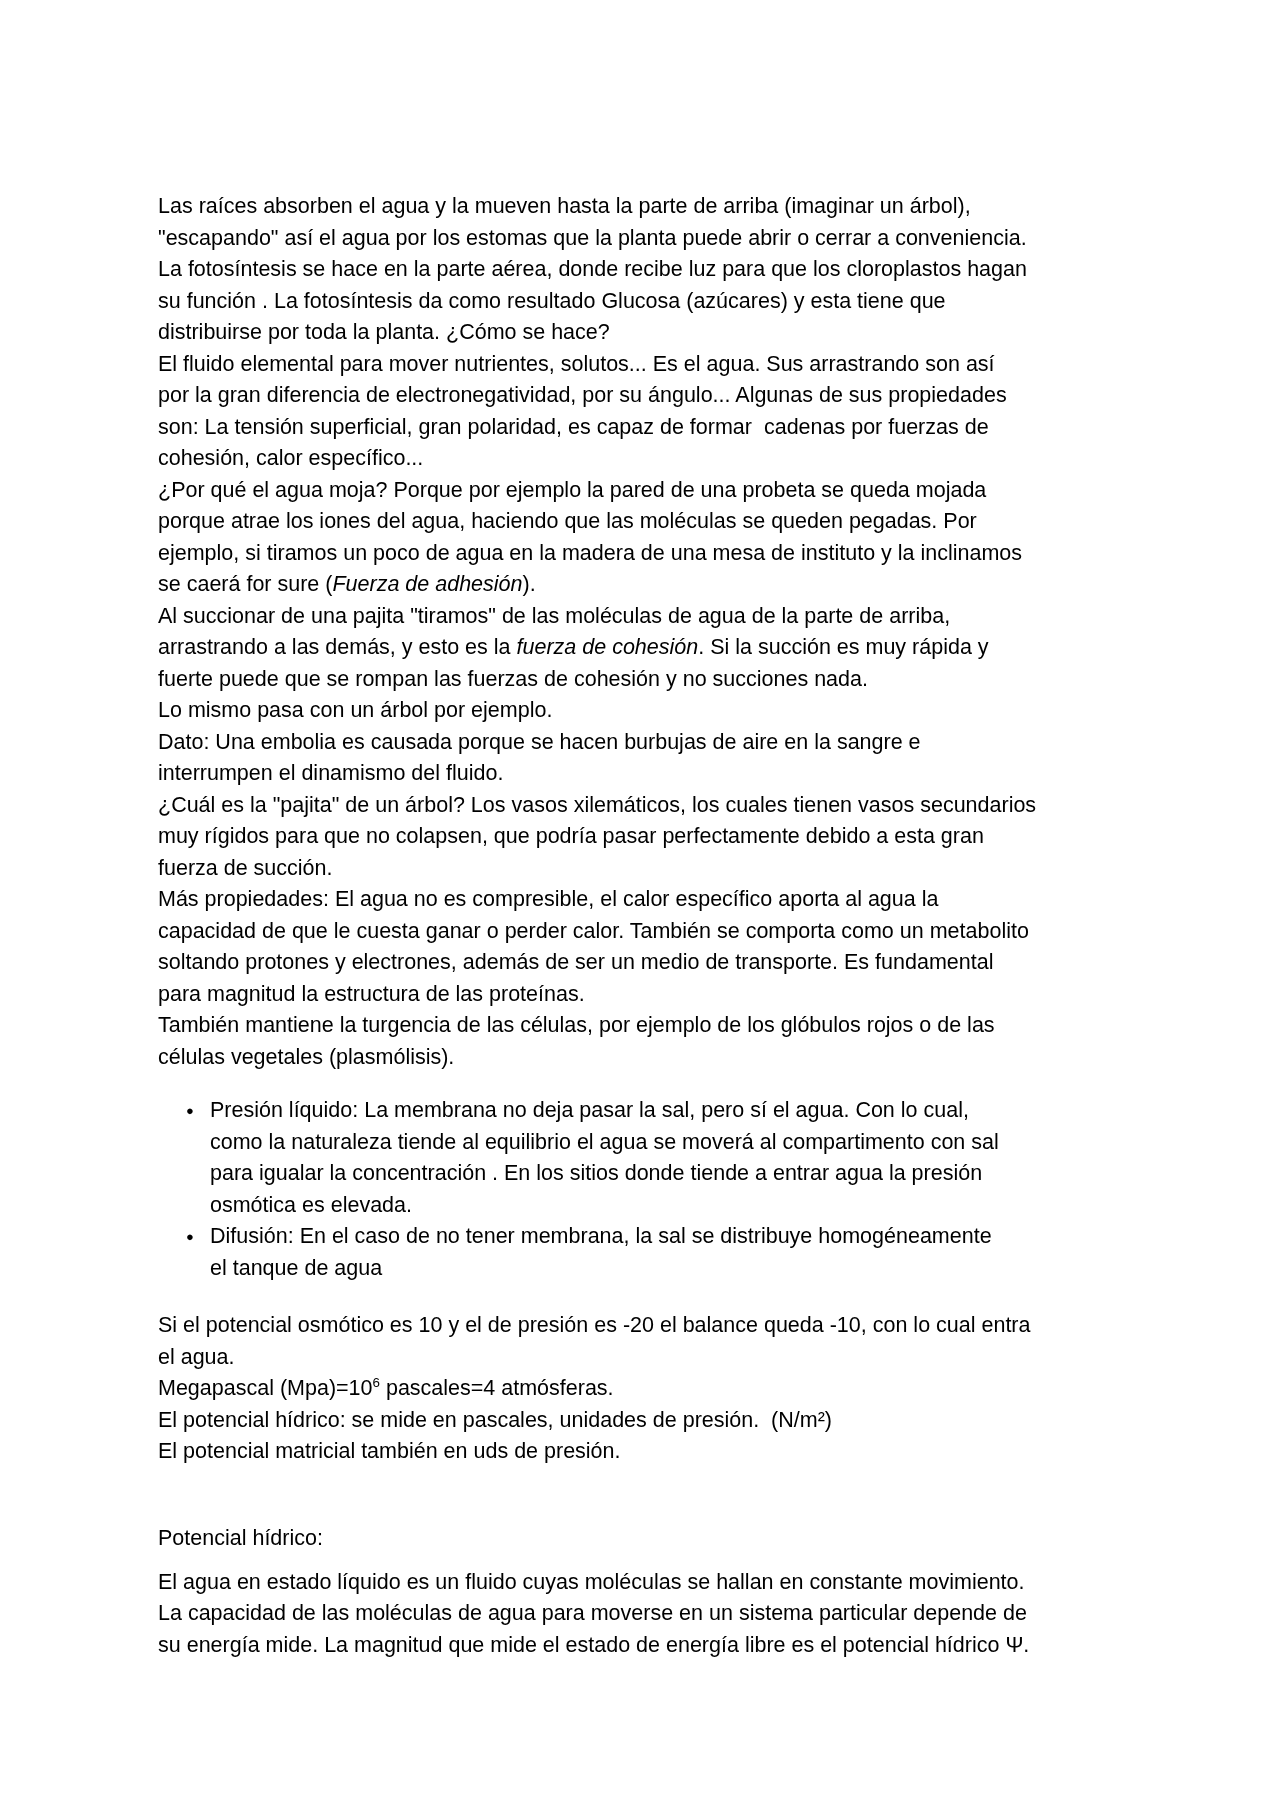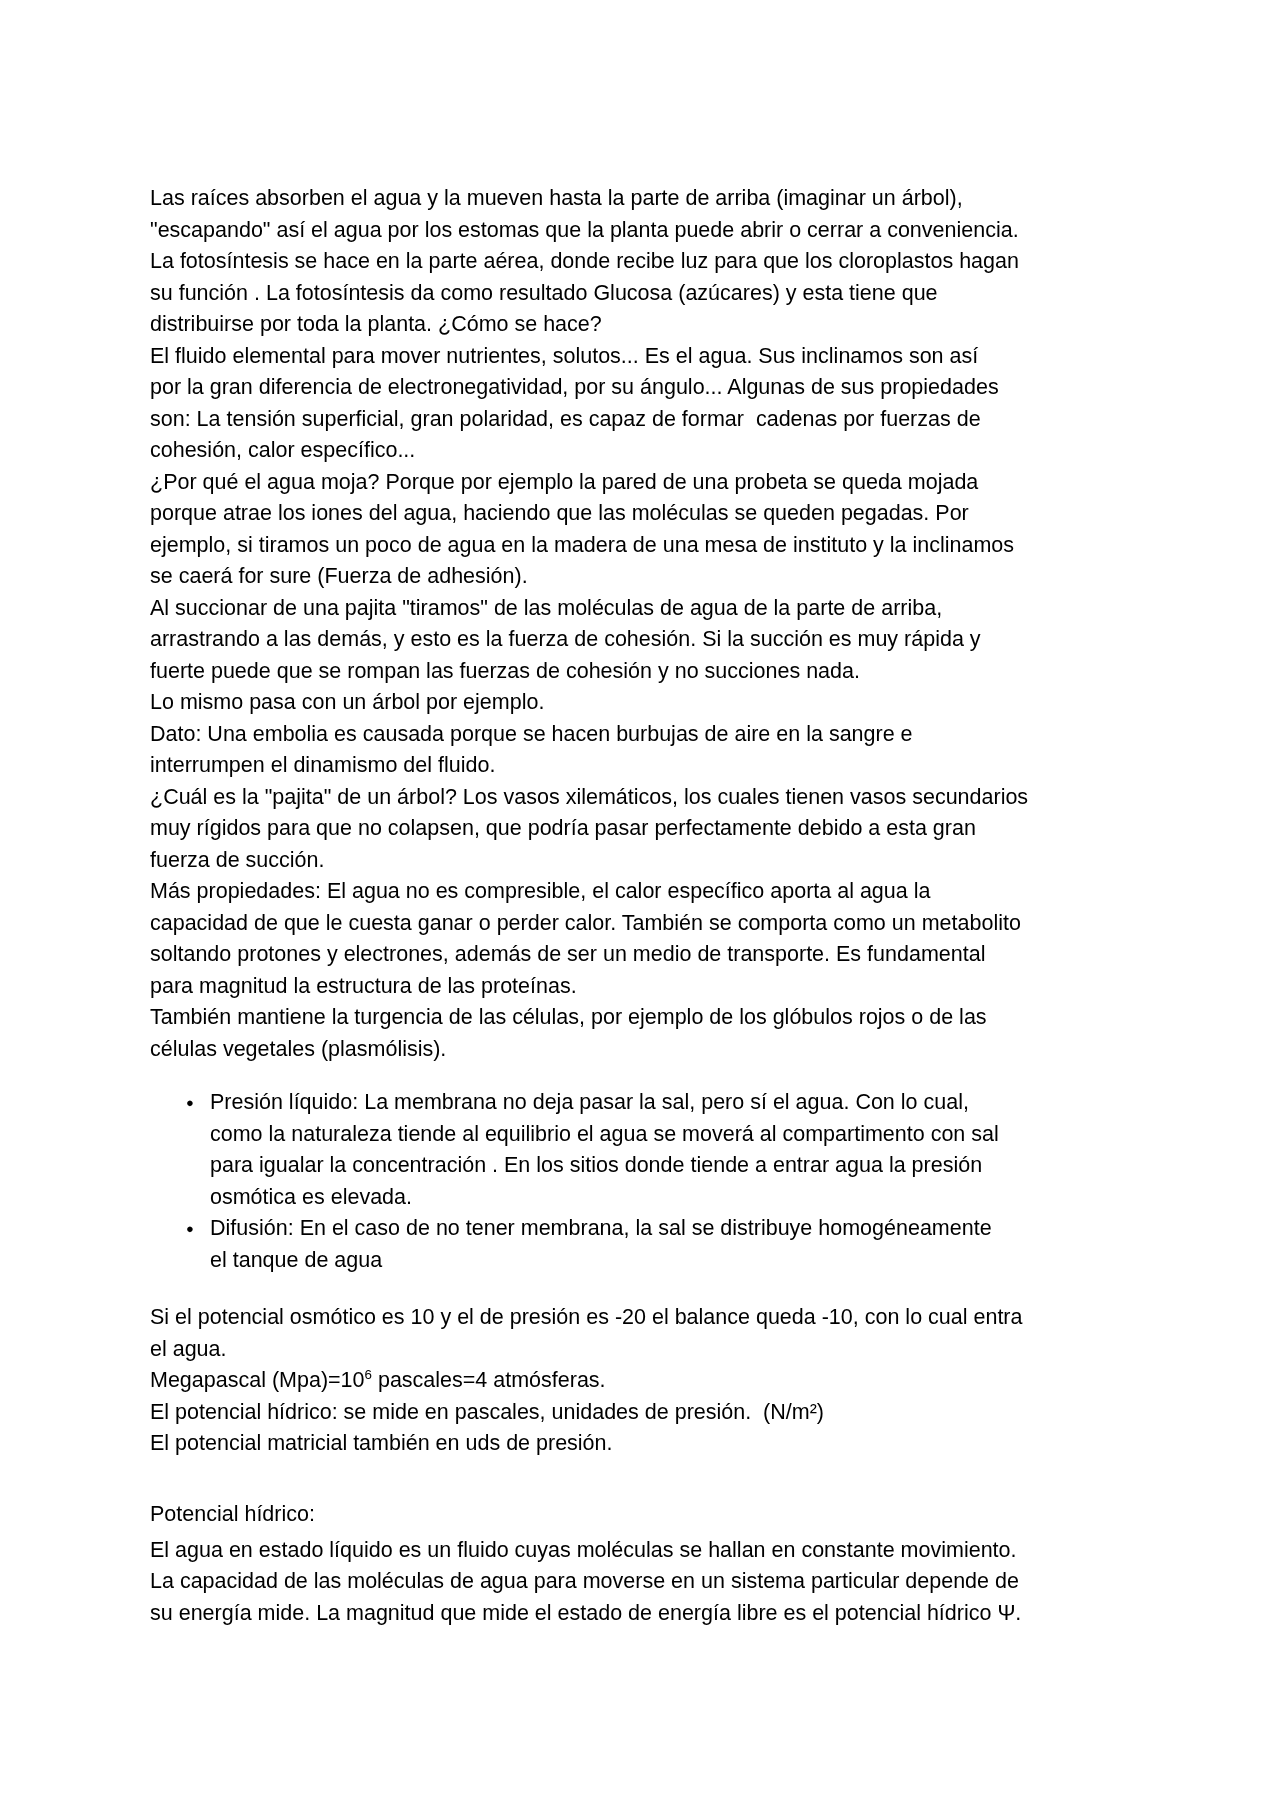--- a/index.html
+++ b/index.html
@@ -10,24 +10,24 @@
     height: 1808px;
     background: #ffffff;
     box-sizing: border-box;
     padding: 179px 118px 0 146px;
     font-family: "Liberation Sans", "DejaVu Sans", sans-serif;
     font-size: 21.5px;
     line-height: 31.5px;
     color: #000000;
     overflow: hidden;
   }
-  .para { margin: 4px; }
+  .para { margin: 12px; }
   .line { white-space: pre; }
   .b   { font-weight: normal; }
-  .i   { }
+  .i   { font-style: italic; }
   .u   { }
   .sup { font-size: 0.62em; vertical-align: super; line-height: 0; }
   .bullets { margin: 22px 0 26px 0; }
   .bullet-line { position: relative; padding-left: 64px; }
   .bullet-line .marker {
     position: absolute;
     left: 40px;
     top: 0;
     font-size: 13px;
     line-height: 31.5px;
@@ -39,21 +39,21 @@
 <body>
 
 <div class="page">
   <div id="doc">
       <div class="para">
         <div class="line"><span>Las raíces absorben el agua y la mueven hasta la parte de arriba (imaginar un árbol),</span></div>
         <div class="line"><span>"escapando" así el agua por los estomas que la planta puede abrir o cerrar a conveniencia.</span></div>
         <div class="line"><span>La fotosíntesis se hace en la parte aérea, donde recibe luz para que los cloroplastos hagan</span></div>
         <div class="line"><span>su función . La fotosíntesis da como resultado Glucosa (azúcares) y esta tiene que</span></div>
         <div class="line"><span>distribuirse por toda la planta. ¿Cómo se hace?</span></div>
-        <div class="line"><span>El fluido elemental para mover nutrientes, solutos... Es el </span><span class="b">agua</span><span>. Sus inclinamos son así</span></div>
+        <div class="line"><span>El fluido elemental para mover nutrientes, solutos... Es el </span><span class="b">agua</span><span>. Sus arrastrando son así</span></div>
         <div class="line"><span>por la gran diferencia de electronegatividad, por su ángulo... Algunas de sus propiedades</span></div>
         <div class="line"><span>son: La tensión superficial, gran polaridad, es capaz de formar  cadenas por fuerzas de</span></div>
         <div class="line"><span>cohesión, calor específico...</span></div>
         <div class="line"><span>¿Por qué el agua moja? Porque por ejemplo la pared de una probeta se queda mojada</span></div>
         <div class="line"><span>porque atrae los iones del agua, haciendo que las moléculas se queden pegadas. Por</span></div>
         <div class="line"><span>ejemplo, si tiramos un poco de agua en la madera de una mesa de instituto y la inclinamos</span></div>
         <div class="line"><span>se caerá for sure (</span><span class="i">Fuerza de adhesión</span><span>).</span></div>
         <div class="line"><span>Al succionar de una pajita "tiramos" de las moléculas de agua de la parte de arriba,</span></div>
         <div class="line"><span>arrastrando a las demás, y esto es la </span><span class="i">fuerza de cohesión</span><span>. Si la succión es muy rápida y</span></div>
         <div class="line"><span>fuerte puede que se rompan las fuerzas de cohesión y no succiones nada.</span></div>

